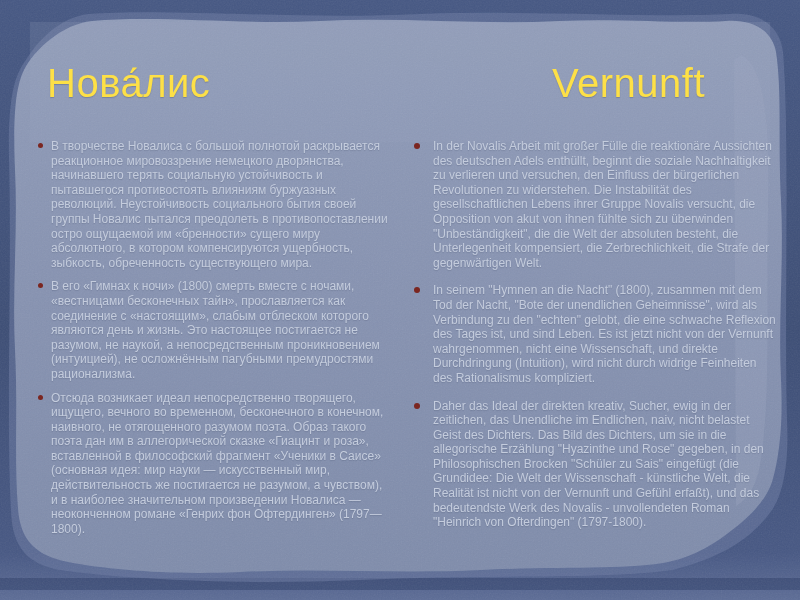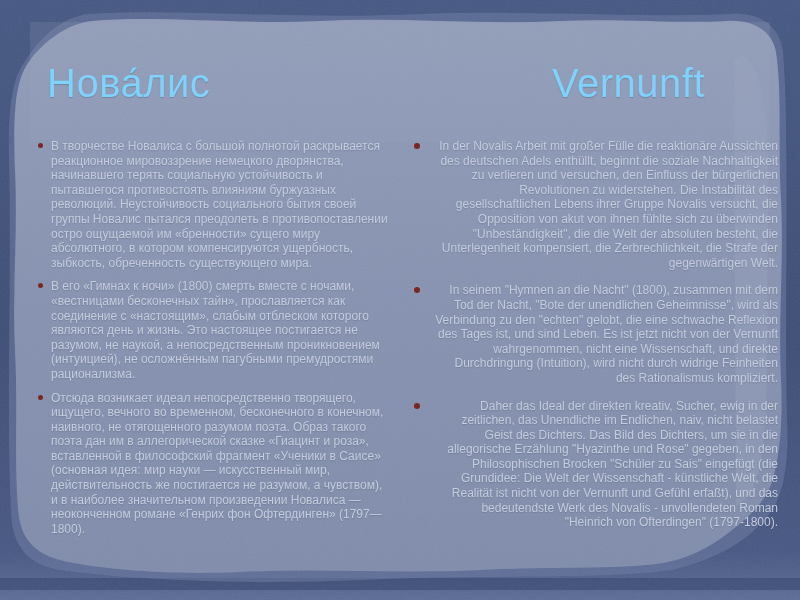--- a/index.html
+++ b/index.html
@@ -7,39 +7,39 @@
     width:800px;height:600px;overflow:hidden;
     background:#3f5078;
     font-family:"Liberation Sans", sans-serif;
   }
   .slide{position:relative;width:800px;height:600px;}
   svg.bg{position:absolute;left:0;top:0;width:800px;height:600px;display:block;}
 
   .title{
     position:absolute;top:61px;height:48px;
     font-size:40px;line-height:44px;font-weight:400;
-    color:#7dd3fc;letter-spacing:0.5px;
+    color:#fde047;letter-spacing:0.5px;
     text-shadow:0 1px 1px rgba(40,50,80,0.25);
     white-space:nowrap;
   }
   #title-left{left:47px;}
   #title-right{left:552px;}
 
   .col{
     position:absolute;
     color:#c4ccdd;
     font-size:12px;line-height:14.6px;
     text-shadow:0 1px 1px rgba(40,50,80,0.18);
   }
   #col-left{left:38px;top:131px;width:352px;margin-top:8px;}
   #col-right{left:414px;top:139px;width:364px;}
 
   .bullet-item{position:relative;}
   #col-left .bullet-item{padding-left:13px;margin-bottom:9px;}
-  #col-right .bullet-item{padding-left:19px;margin-bottom:13px;text-align:right;}
+  #col-right .bullet-item{padding-left:19px;margin-bottom:13px;}
 
   .dot{
     position:absolute;left:0;top:4px;
     width:5px;height:5px;border-radius:50%;
     background:#7b2620;
   }
   #col-right .dot{width:6px;height:6px;top:4px;}
 </style>
 </head>
 <body>

